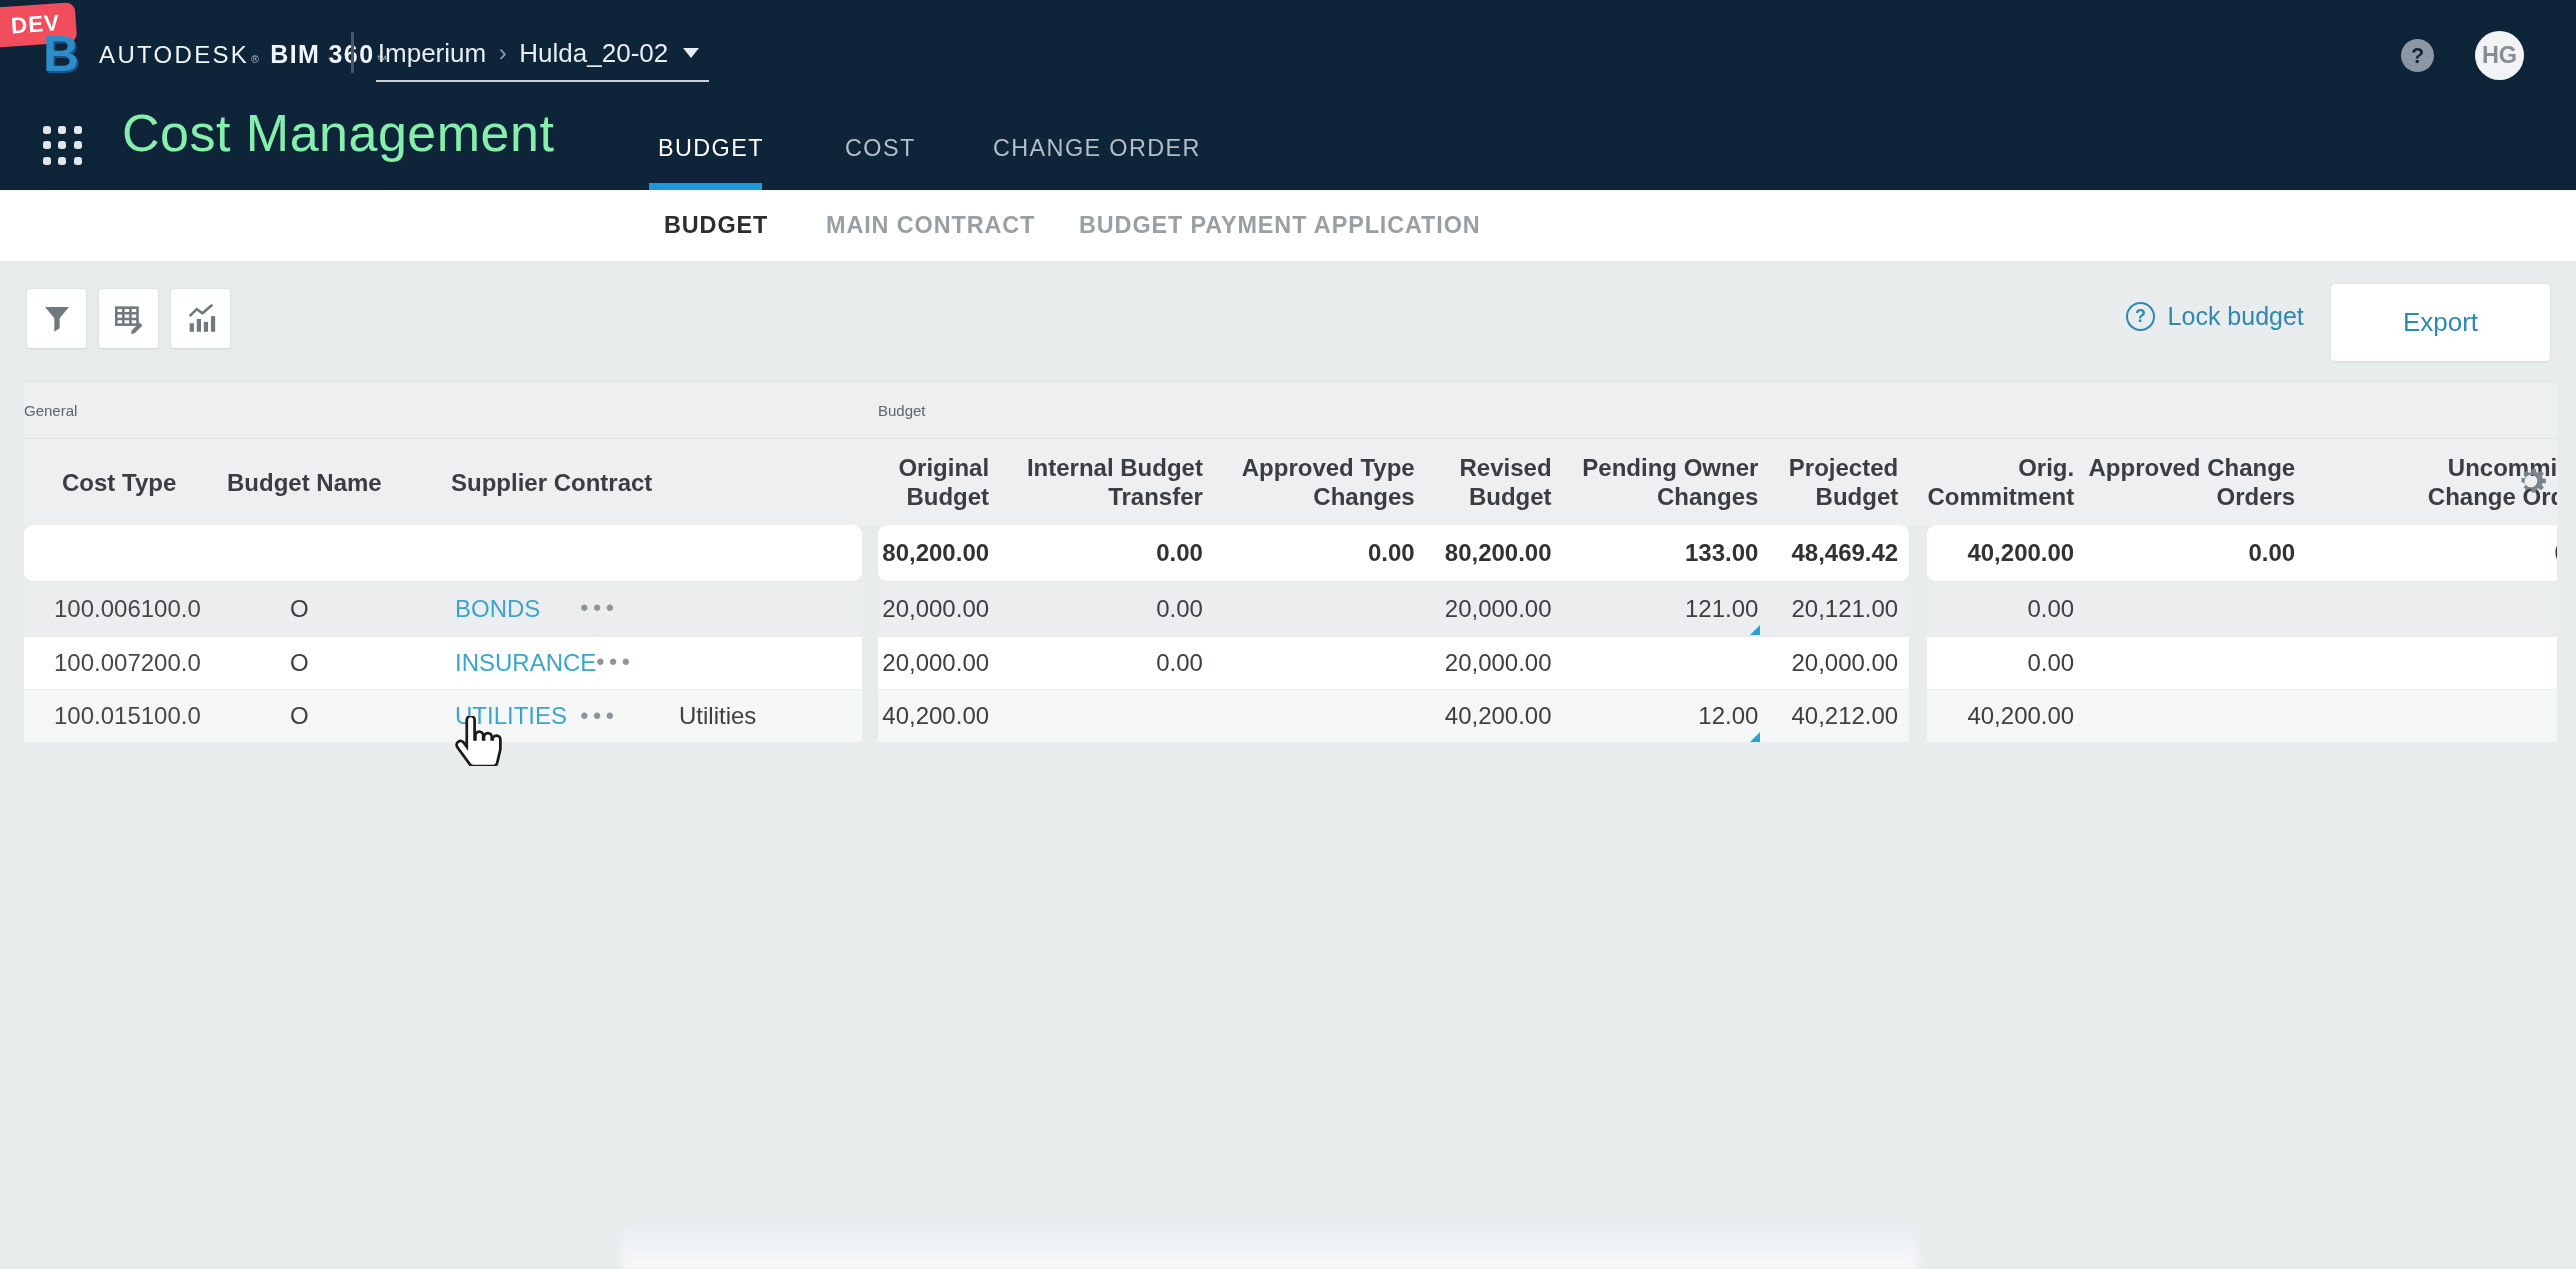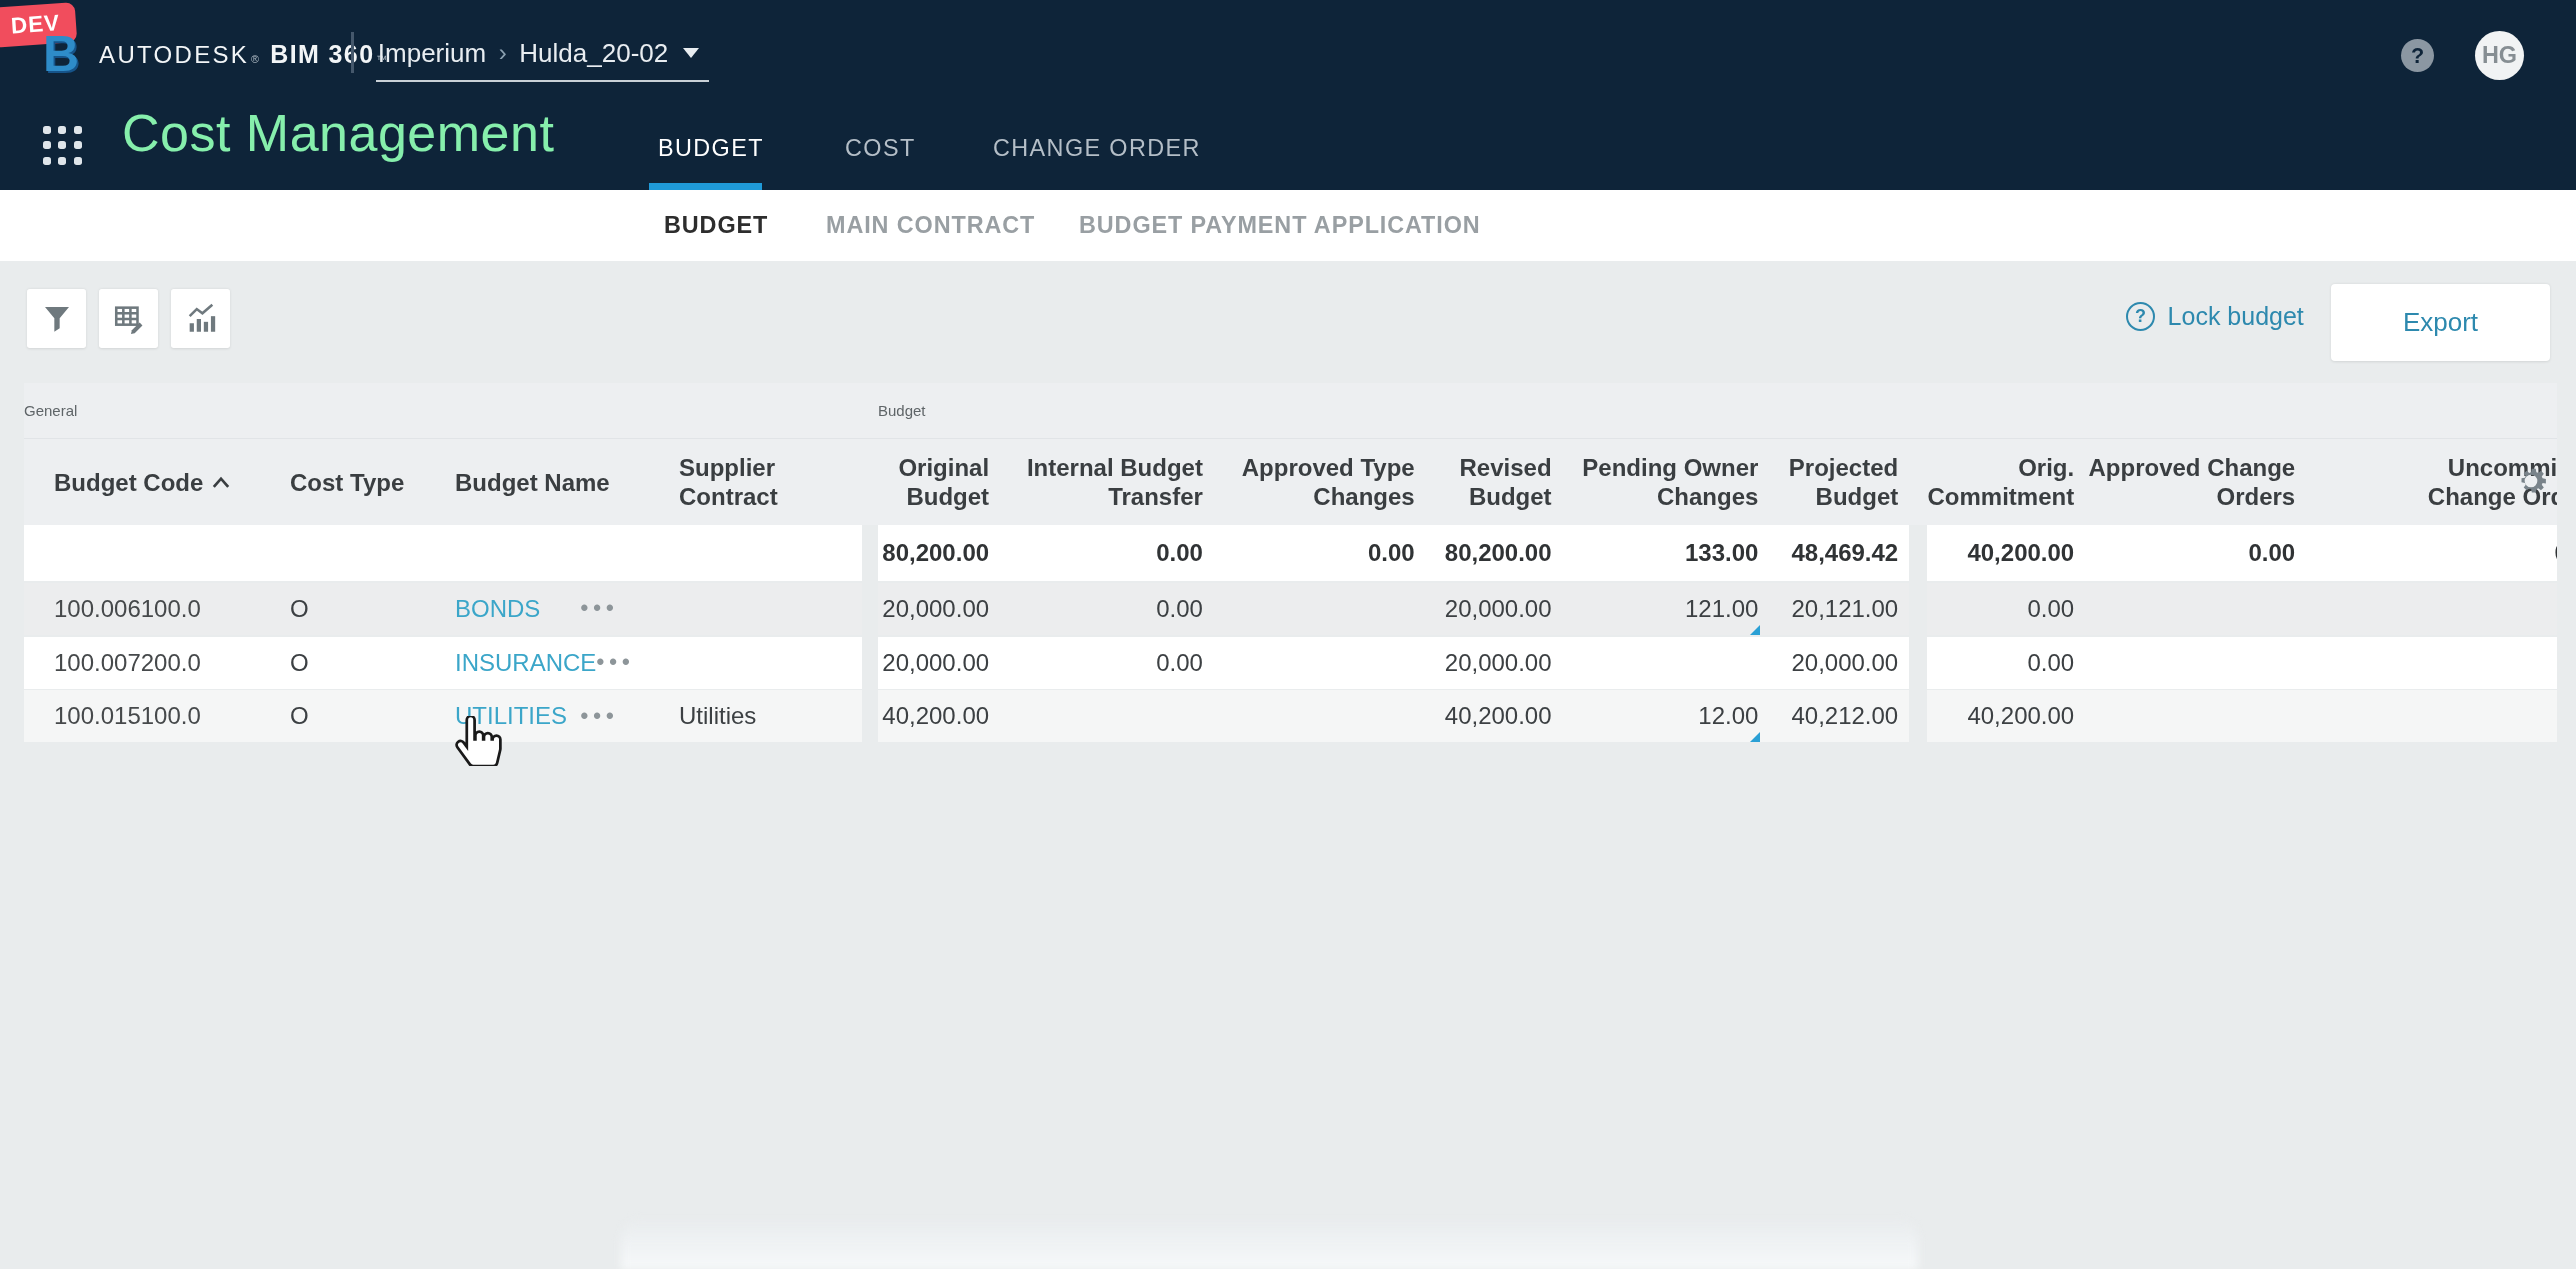--- a/index.html
+++ b/index.html
@@ -65,21 +65,21 @@
   .grp-label { position:absolute; top:0; height:56px; line-height:56px; text-align:left;
     color:#5f6568; font-size:15px; }
   .hdr-row { position:relative; width:100%; height:86px; background:#edeff1; }
   .sum-row { position:relative; width:100%; height:56px; }
   .trow { position:relative; width:100%; height:52px; margin-top:1.8px; }
 
   .sec { position:absolute; top:0; bottom:0; display:flex; align-items:center; }
   .sec1 { left:0; width:838px; }
   .sec2 { left:854px; width:1031px; }
   .sec3 { left:1903px; width:685px; }
-  .bg-white .sec { background:#ffffff; }
+  .bg-white .sec { background:#ffffff;border-radius:9px; }
   .bg-r1 .sec { background:#ecedee; }
   .bg-r2 .sec { background:#ffffff; }
   .bg-r3 .sec { background:#f5f6f6; }
   .hdr-row .sec, .grp-row .sec { background:transparent; }
 
   .cell { height:100%; display:flex; align-items:center; font-size:24px; color:#3c4043; position:relative; }
   .num { justify-content:flex-end; text-align:right; padding-right:10.8px; }
   .c-code { width:228px; padding-left:30px; color:#46494b; }
   .c-ctype { width:158px; padding-left:38px; }
   .c-name { width:221px; padding-left:45px; justify-content:space-between; padding-right:12.6px; }
@@ -190,28 +190,20 @@
 
     <div class="table-wrap">
 
       <div class="grp-row">
         <div class="grp-label" style="left:0;width:838px">General</div>
         <div class="grp-label" style="left:854px;width:1031px">Budget</div>
       </div>
 
       <div class="hdr-row">
         <div class="sec sec1">
-          <div class="cell c-code">
-            <span>Budget Code</span>
-            <span class="sort-ic">
-              <svg width="18" height="12.6" viewBox="0 0 20 14">
-                  <path d="M2 12L10 3l8 9" fill="none" stroke="#3a3e41" stroke-width="3"></path>
-                </svg>
-            </span>
-          </div>
           <div class="cell c-ctype">Cost Type</div>
           <div class="cell c-name">Budget Name</div>
           <div class="cell c-suppl">Supplier Contract</div>
         </div>
         <div class="sec sec2">
           <div class="cell num c-ob">Original Budget</div>
           <div class="cell num c-ibt">Internal Budget Transfer</div>
           <div class="cell num c-aoc">Approved Type Changes</div>
           <div class="cell num c-rb">Revised Budget</div>
           <div class="cell num c-poc">Pending Owner Changes</div>

